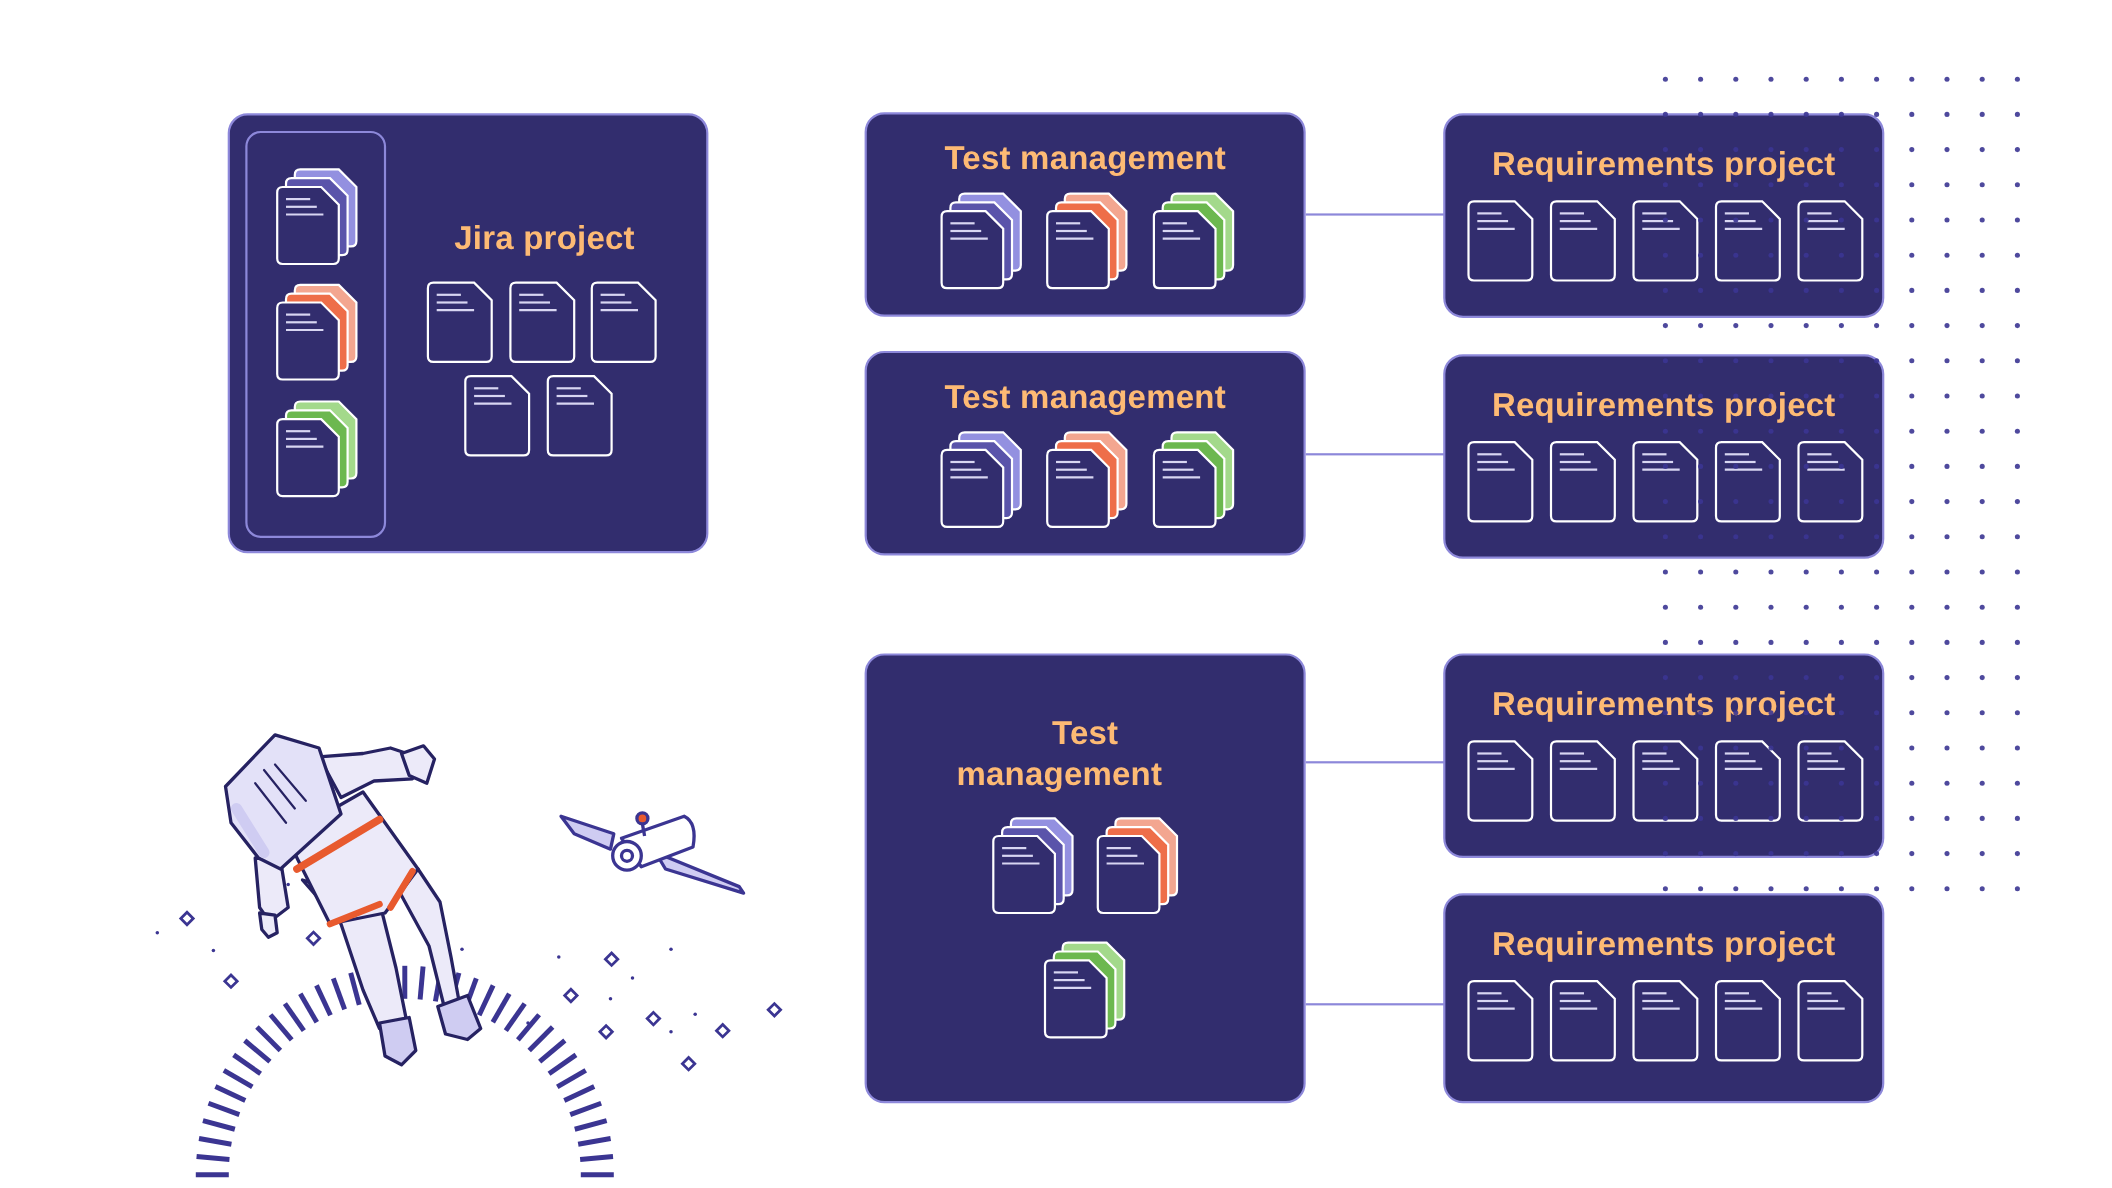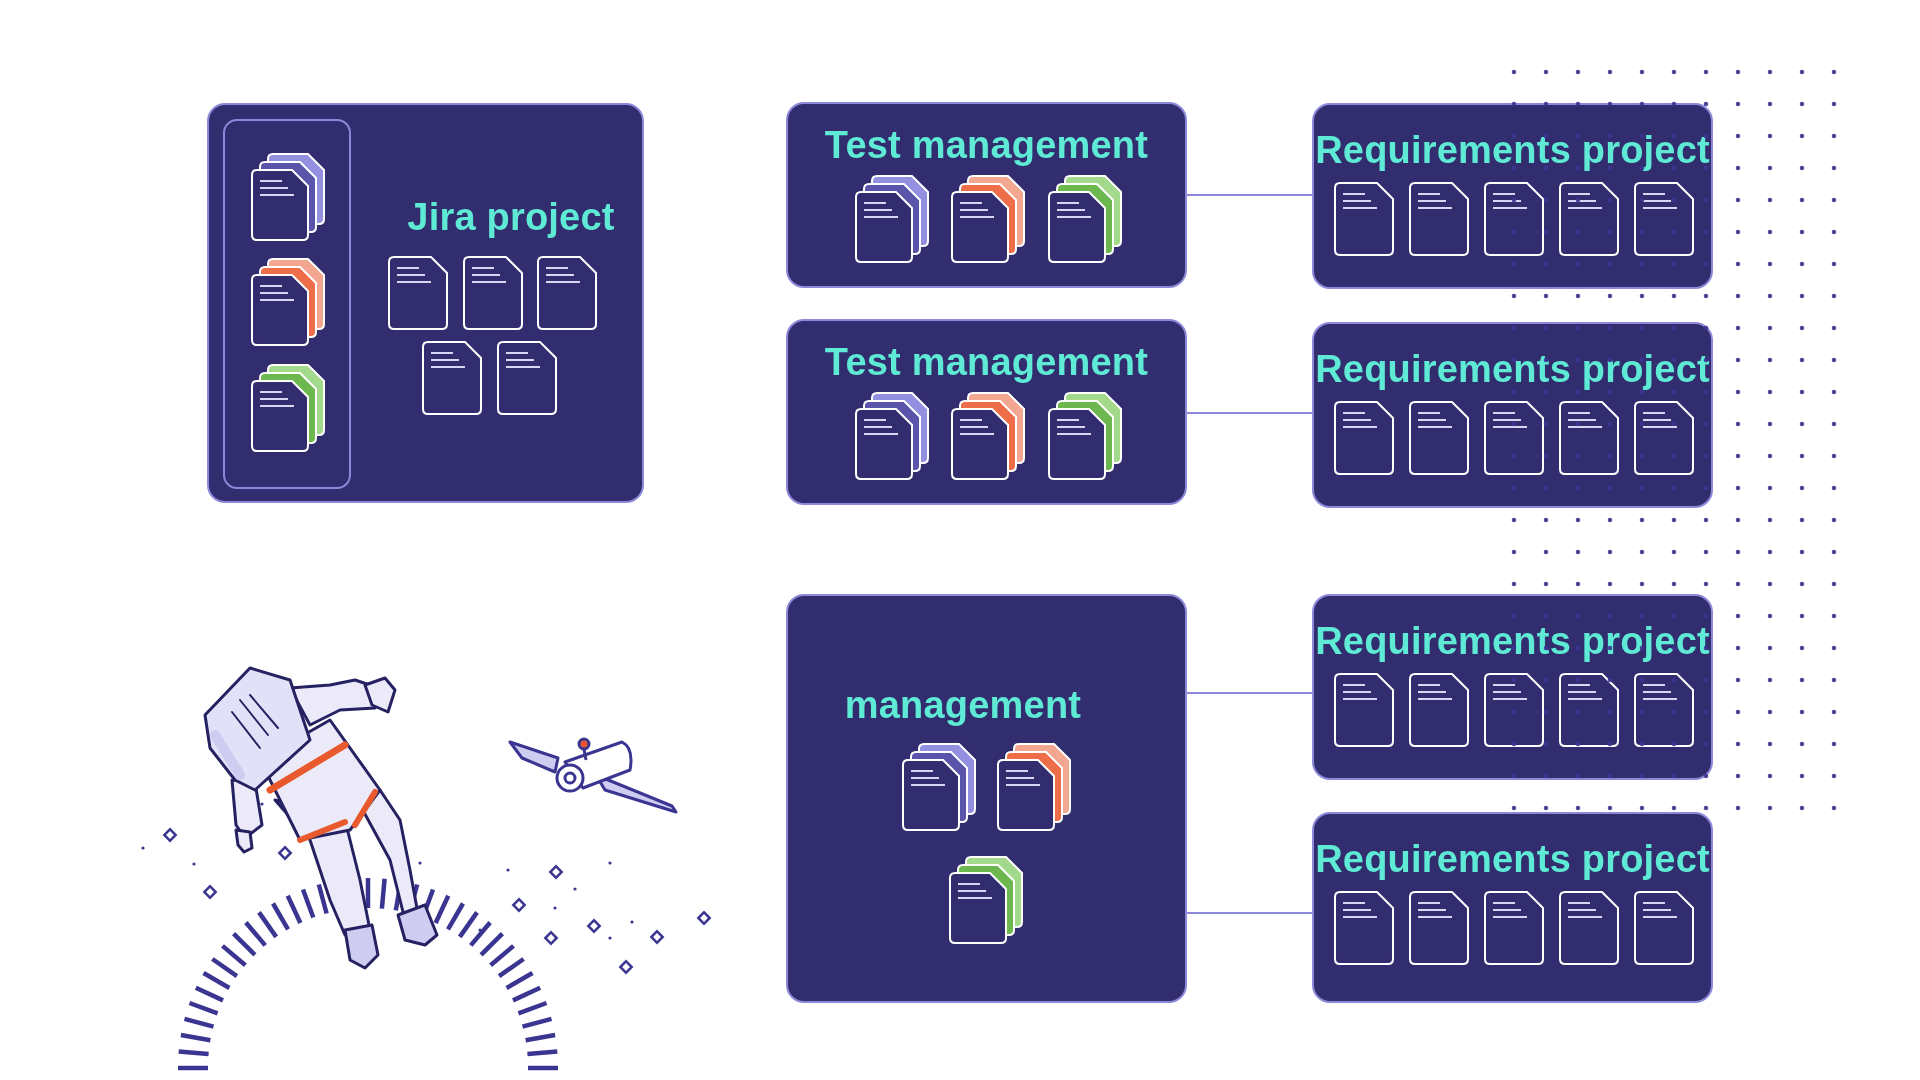--- a/index.html
+++ b/index.html
@@ -1,21 +1,21 @@
 <!DOCTYPE html>
 <html><head>
 <meta charset="utf-8">
 <style>
   html, body { margin: 0; padding: 0; }
   body { width: 1920px; height: 1080px; background: #ffffff; position: relative; overflow: hidden;
          font-family: "Liberation Sans", "DejaVu Sans", sans-serif; }
   #dots { position: absolute; left: 0; top: 0; width: 1920px; height: 1080px; pointer-events: none; z-index: 3; }
   .box { position: absolute; background: #322d6e; border: 2px solid #8d88da; border-radius: 18px; box-sizing: border-box; z-index: 2; }
   .inner-panel { position: absolute; border: 2px solid #8d88da; border-radius: 14px; box-sizing: border-box; }
-  .title { position: absolute; color: #5eead4; font-weight: 700; font-size: 38px; white-space: nowrap; text-align: center; line-height: 38px; letter-spacing: 0.2px; }
+  .title { position: absolute; color: #fdba74; font-weight: 700; font-size: 30px; white-space: nowrap; text-align: center; line-height: 38px; letter-spacing: 0.2px; }
   .connector { position: absolute; height: 2px; background: #8d88da; z-index: 1; }
   .doc, .stack { position: absolute; }
   svg { display: block; overflow: visible; }
   #illustration { position: absolute; left: 0; top: 0; width: 1920px; height: 1080px; z-index: 1; }
 </style>
 </head>
 <body>
 
 <svg id="dots">
     <circle cx="1514" cy="72" r="2.3" fill="#3b3592" opacity="0.9"></circle>
@@ -408,21 +408,21 @@
         <svg width="76" height="90" viewBox="-1 -1 76 90">
     <path d="M21 0 L56 0 L72 16 L72 65 Q72 70 67 70 L21 70 Q16 70 16 65 L16 5 Q16 0 21 0 Z" fill="#a3d98b" stroke="#ffffff" stroke-width="2"></path>
     <path d="M13 8 L48 8 L64 24 L64 73 Q64 78 59 78 L13 78 Q8 78 8 73 L8 13 Q8 8 13 8 Z" fill="#6cb84f" stroke="#ffffff" stroke-width="2"></path>
     <path d="M5 16 L40 16 L56 32 L56 81 Q56 86 51 86 L5 86 Q0 86 0 81 L0 21 Q0 16 5 16 Z" fill="#322d6e" stroke="#ffffff" stroke-width="2"></path>
     <line x1="8" y1="27" x2="30" y2="27" stroke="#d8d6f2" stroke-width="2"></line>
           <line x1="8" y1="34" x2="36" y2="34" stroke="#d8d6f2" stroke-width="2"></line>
           <line x1="8" y1="41" x2="42" y2="41" stroke="#d8d6f2" stroke-width="2"></line>
   </svg>
       </div>
   </div>
-  <div class="title" style="left:172px;width:260px;top:93px;">Jira project</div>
+  <div class="title" style="left:156px;width:260px;top:93px;">Jira project</div>
   <div class="doc" style="left:179px;top:151px;">
       <svg width="60" height="74" viewBox="-1 -1 60 74">
         <path d="M5 0 L42 0 L58 16 L58 67 Q58 72 53 72 L5 72 Q0 72 0 67 L0 5 Q0 0 5 0 Z" fill="#322d6e" stroke="#ffffff" stroke-width="2"></path>
         <line x1="8" y1="11" x2="30" y2="11" stroke="#d8d6f2" stroke-width="2"></line>
           <line x1="8" y1="18" x2="36" y2="18" stroke="#d8d6f2" stroke-width="2"></line>
           <line x1="8" y1="25" x2="42" y2="25" stroke="#d8d6f2" stroke-width="2"></line>
       </svg>
     </div>
   <div class="doc" style="left:254px;top:151px;">
       <svg width="60" height="74" viewBox="-1 -1 60 74">
@@ -520,20 +520,21 @@
     <path d="M13 8 L48 8 L64 24 L64 73 Q64 78 59 78 L13 78 Q8 78 8 73 L8 13 Q8 8 13 8 Z" fill="#6cb84f" stroke="#ffffff" stroke-width="2"></path>
     <path d="M5 16 L40 16 L56 32 L56 81 Q56 86 51 86 L5 86 Q0 86 0 81 L0 21 Q0 16 5 16 Z" fill="#322d6e" stroke="#ffffff" stroke-width="2"></path>
     <line x1="8" y1="27" x2="30" y2="27" stroke="#d8d6f2" stroke-width="2"></line>
           <line x1="8" y1="34" x2="36" y2="34" stroke="#d8d6f2" stroke-width="2"></line>
           <line x1="8" y1="41" x2="42" y2="41" stroke="#d8d6f2" stroke-width="2"></line>
   </svg>
     </div>
 </div>
 
 <div class="box" style="left:786px;top:594px;width:401px;height:409px;">
+  <div class="title" style="left:0;width:397px;top:52px;">Test</div>
   <div class="title" style="left:0;width:350px;top:90px;">management</div>
   <div class="stack" style="left:114px;top:147px;">
       <svg width="76" height="90" viewBox="-1 -1 76 90">
     <path d="M21 0 L56 0 L72 16 L72 65 Q72 70 67 70 L21 70 Q16 70 16 65 L16 5 Q16 0 21 0 Z" fill="#9390e0" stroke="#ffffff" stroke-width="2"></path>
     <path d="M13 8 L48 8 L64 24 L64 73 Q64 78 59 78 L13 78 Q8 78 8 73 L8 13 Q8 8 13 8 Z" fill="#5a54aa" stroke="#ffffff" stroke-width="2"></path>
     <path d="M5 16 L40 16 L56 32 L56 81 Q56 86 51 86 L5 86 Q0 86 0 81 L0 21 Q0 16 5 16 Z" fill="#322d6e" stroke="#ffffff" stroke-width="2"></path>
     <line x1="8" y1="27" x2="30" y2="27" stroke="#d8d6f2" stroke-width="2"></line>
           <line x1="8" y1="34" x2="36" y2="34" stroke="#d8d6f2" stroke-width="2"></line>
           <line x1="8" y1="41" x2="42" y2="41" stroke="#d8d6f2" stroke-width="2"></line>
   </svg>

